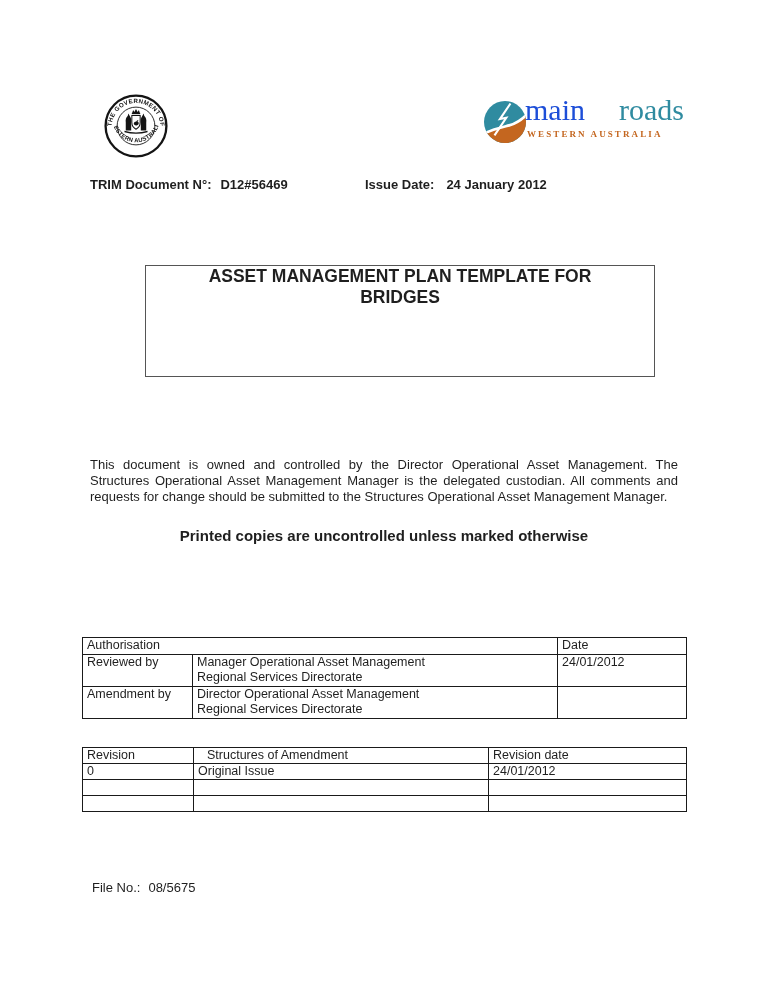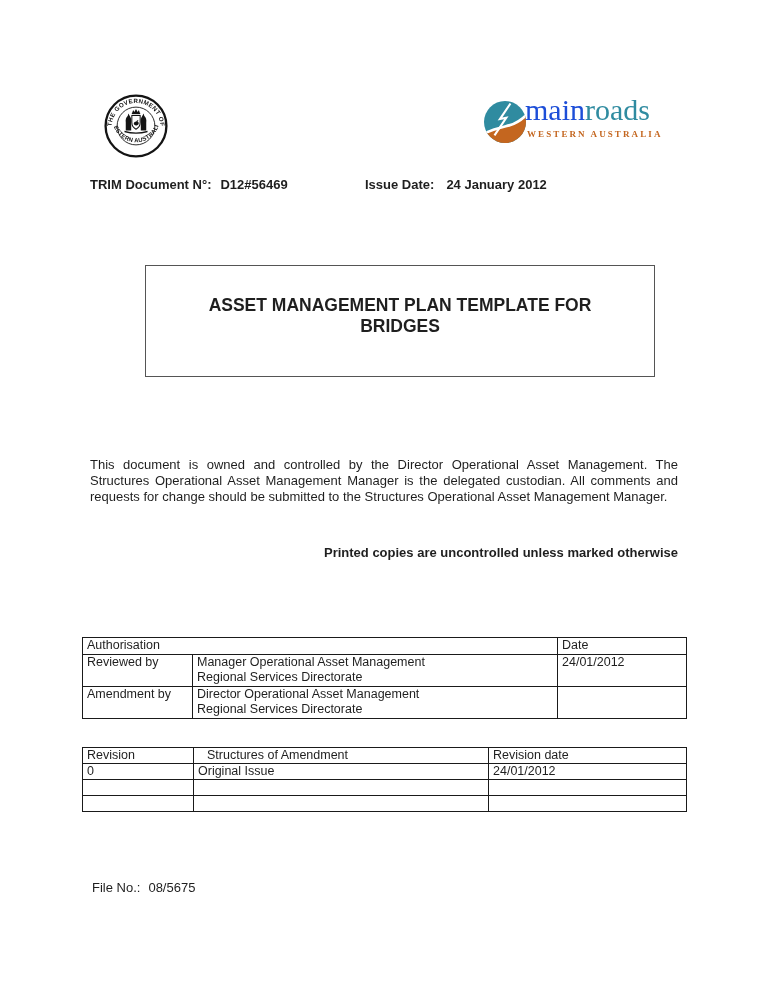--- a/index.html
+++ b/index.html
@@ -10,45 +10,45 @@
 
   
   .crest { position:absolute; left:104px; top:94px; width:64px; height:64px; }
 
   
   .mr-logo { position:absolute; left:484px; top:99px; width:180px; height:48px; }
   .mr-icon { position:absolute; left:0; top:2px; width:42px; height:42px; }
   .mr-words { position:absolute; left:41px; top:-4px; width:139px; white-space:nowrap;
               font-family:"Liberation Serif", serif; font-size:30px; line-height:30px; }
   .mr-main  { color:#1d4ed8; }
-  .mr-roads { color:#2f8ba0; }
+  .mr-roads { color:#2f8ba0;margin-left:34px; }
   .mr-sub   { position:absolute; left:43px; top:30px; width:139px;
               font-family:"Liberation Serif", serif; font-weight:bold; font-size:9px;
               letter-spacing:2.1px; color:#c4661f; white-space:nowrap; }
 
   
   .meta-line { position:absolute; left:90px; top:177px; width:600px; height:16px;
                font-size:13px; font-weight:bold; white-space:nowrap; }
   .meta-trim-value { margin-left:9px; }
   .meta-issue { position:absolute; left:275px; top:0; }
   .meta-issue-value { margin-left:12px; }
 
   
   .title-box { position:absolute; left:145px; top:265px; width:510px; height:112px;
                border:1px solid #555; box-sizing:border-box; }
-  .title-text { margin-top:29px; text-align:center; font-size:17.5px; font-weight:bold;
+  .title-text { text-align:center; font-size:17.5px; font-weight:bold;
                 line-height:21px; padding:0 40px; }
 
   
   .ownership { position:absolute; left:90px; top:457px; width:588px;
                font-size:13px; line-height:16px; text-align:justify; }
 
   
-  .notice { position:absolute; left:90px; top:545px; width:588px;
-            text-align:right; font-size:13px; font-weight:bold; }
+  .notice { position:absolute; left:90px; top:527px; width:588px;
+            text-align:center; font-size:15px; font-weight:bold; }
 
   
   table { border-collapse:collapse; table-layout:fixed; font-size:12.5px; }
   td { border:1px solid #1a1a1a; padding:0 4px; vertical-align:top;
        line-height:15px; text-align:left; overflow:hidden; }
   .auth-table { position:absolute; left:82px; top:637px; width:604px; }
   .auth-table .hrow td { height:16px; }
   .auth-table .drow td { height:31px; }
   .rev-table { position:absolute; left:82px; top:747px; width:604px; }
   .rev-table td { height:15px; }

